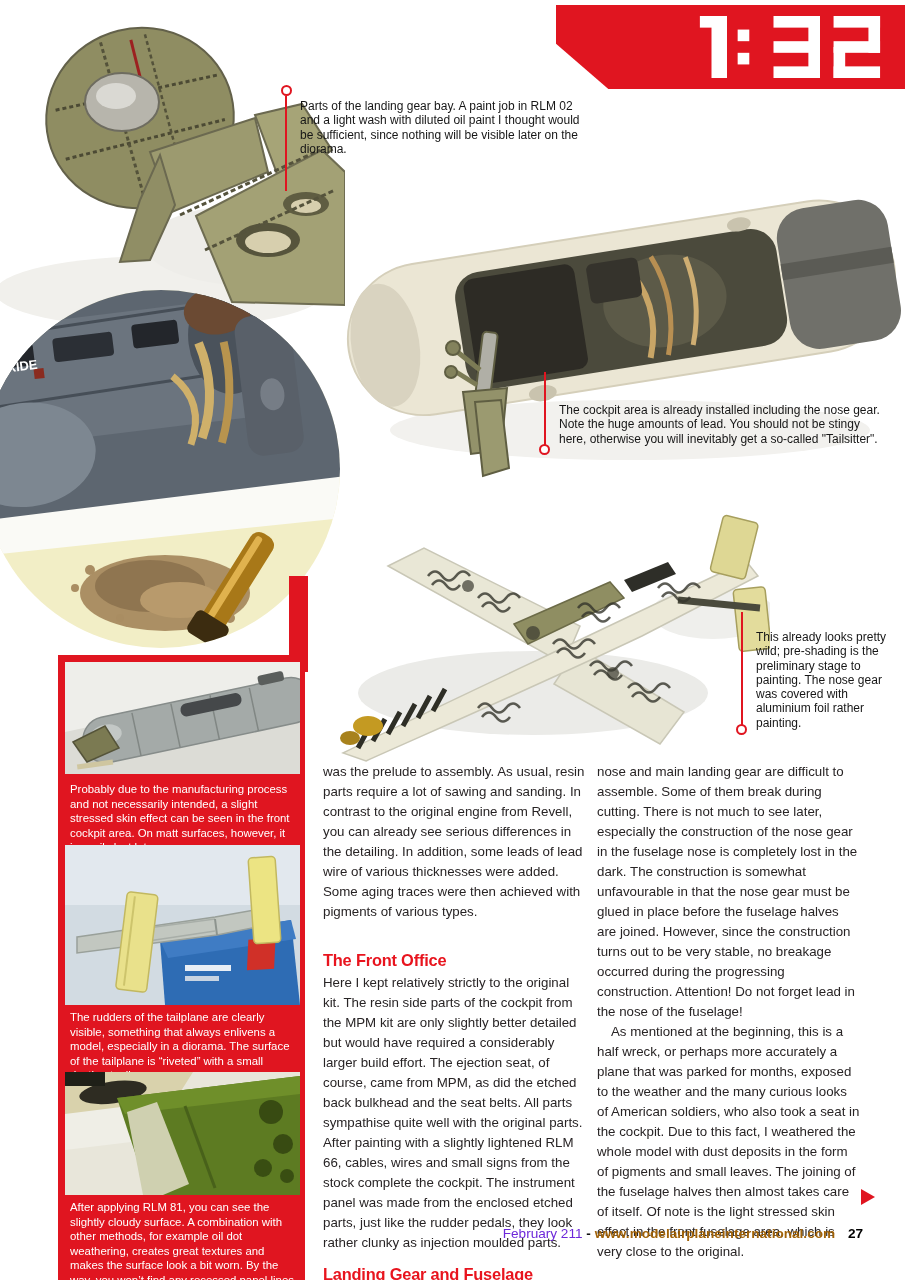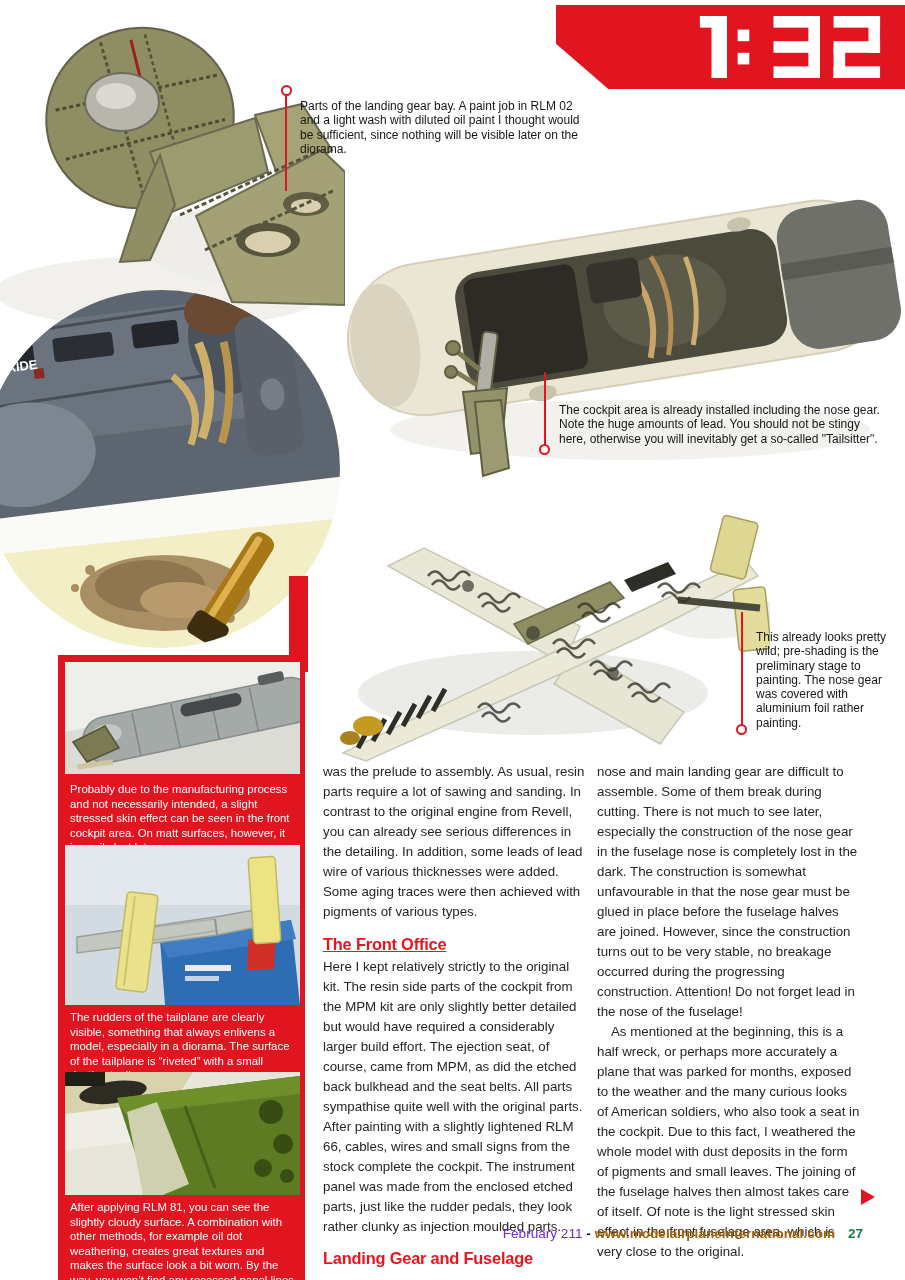--- a/index.html
+++ b/index.html
@@ -6,31 +6,31 @@
   #page{position:relative;width:905px;height:1280px;background:#ffffff;overflow:hidden;
         font-family:"Liberation Sans",sans-serif;color:#222;}
   .abs{position:absolute;}
   .caption{font-size:12px;line-height:14.3px;color:#161616;}
   .callout-line{position:absolute;width:2px;background:#e01520;}
   .callout-dot{position:absolute;width:7px;height:7px;border:2.5px solid #e01520;border-radius:50%;background:#fff;}
   .body-col{font-size:13.3px;line-height:20px;color:#282425;}
   .body-col p{margin:0;}
   .body-col p.indent{text-indent:14px;}
   .section-heading{font-size:16.4px;font-weight:bold;color:#e8141e;margin:11px 0 3px 0;letter-spacing:-0.2px;}
-  .section-heading.first{margin-top:12px;text-decoration:underline;}
+  .section-heading.first{margin-top:28px;}
   .red-panel{position:absolute;background:#e01520;}
   .panel-caption{position:absolute;color:#ffffff;font-size:11.4px;line-height:14.6px;}
   .banner{position:absolute;background:#e01520;
           clip-path:polygon(0 0,100% 0,100% 100%,15% 100%,0 46%);}
   .pig-spacer{float:left;width:24px;height:150px;shape-outside:circle(185px at -155px 70px);}
   .footer{position:absolute;text-align:right;font-size:13.6px;white-space:nowrap;}
   .footer .issue{color:#6d28d9;font-weight:normal;}
   .footer .sep{color:#111;font-weight:bold;}
   .footer .site{color:#a16207;font-weight:bold;}
-  .footer .pagenum{color:#15803d;font-weight:bold;margin-left:9px;}
+  .footer .pagenum{color:#000000;font-weight:bold;margin-left:9px;}
   .cont-arrow{position:absolute;width:0;height:0;border-left:14px solid #e01520;
               border-top:8px solid transparent;border-bottom:8px solid transparent;}
 </style>
 </head>
 <body>
 
 <div id="page">
 
   <svg class="abs" style="left:0;top:0;" width="345" height="332" viewBox="0 0 345 332">
     <ellipse cx="160" cy="292" rx="165" ry="36" fill="#f1f0ec"></ellipse>

